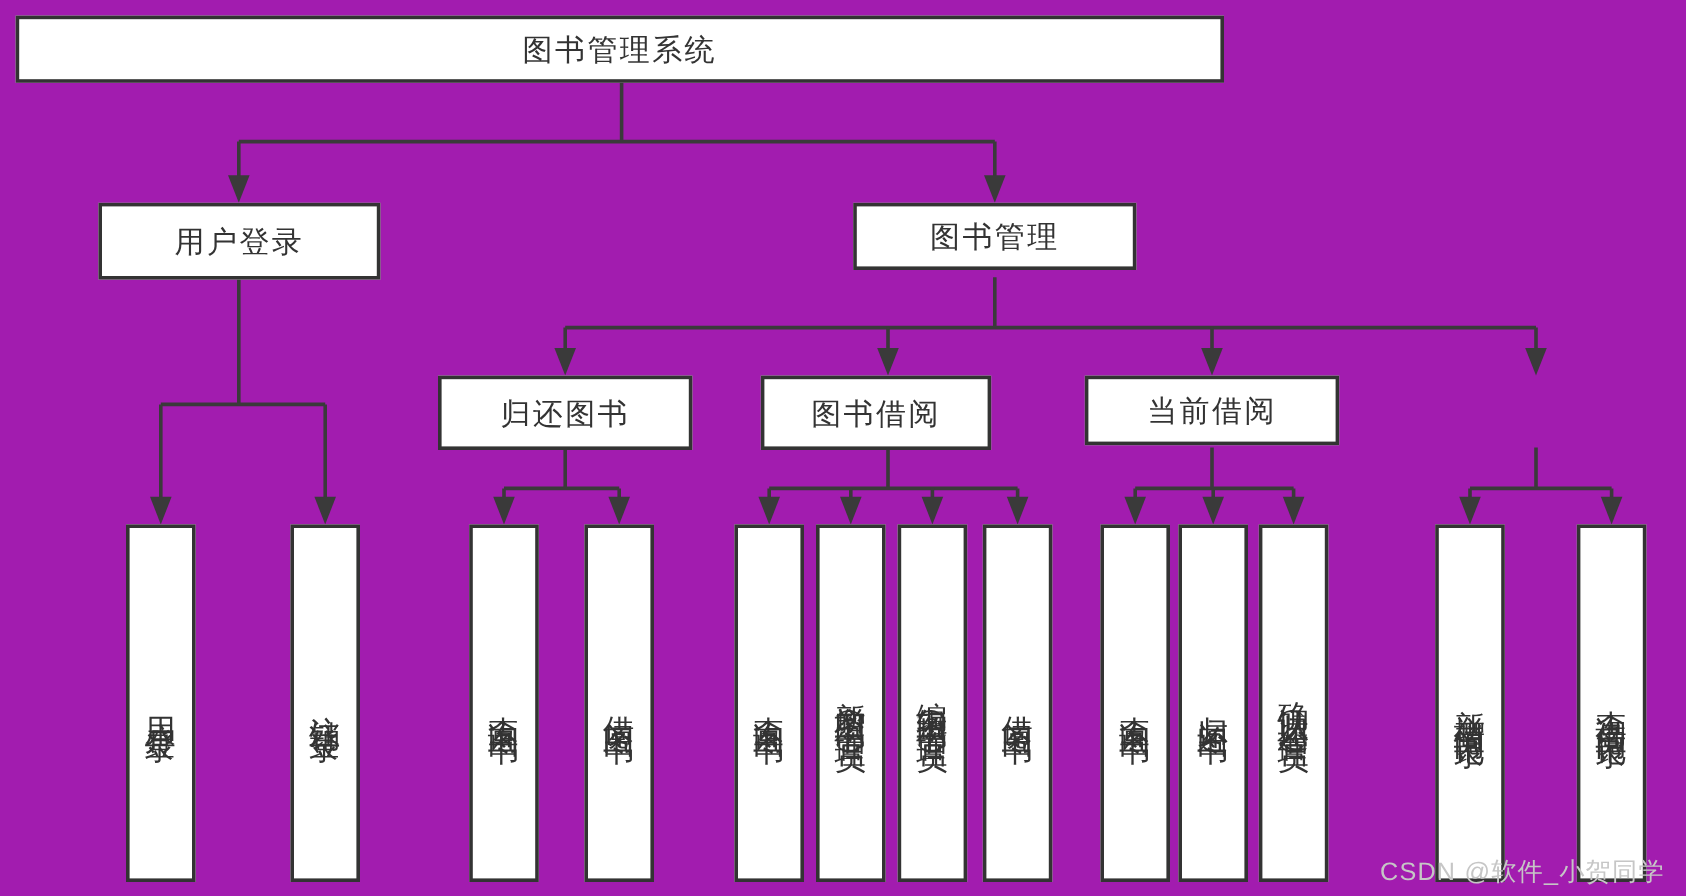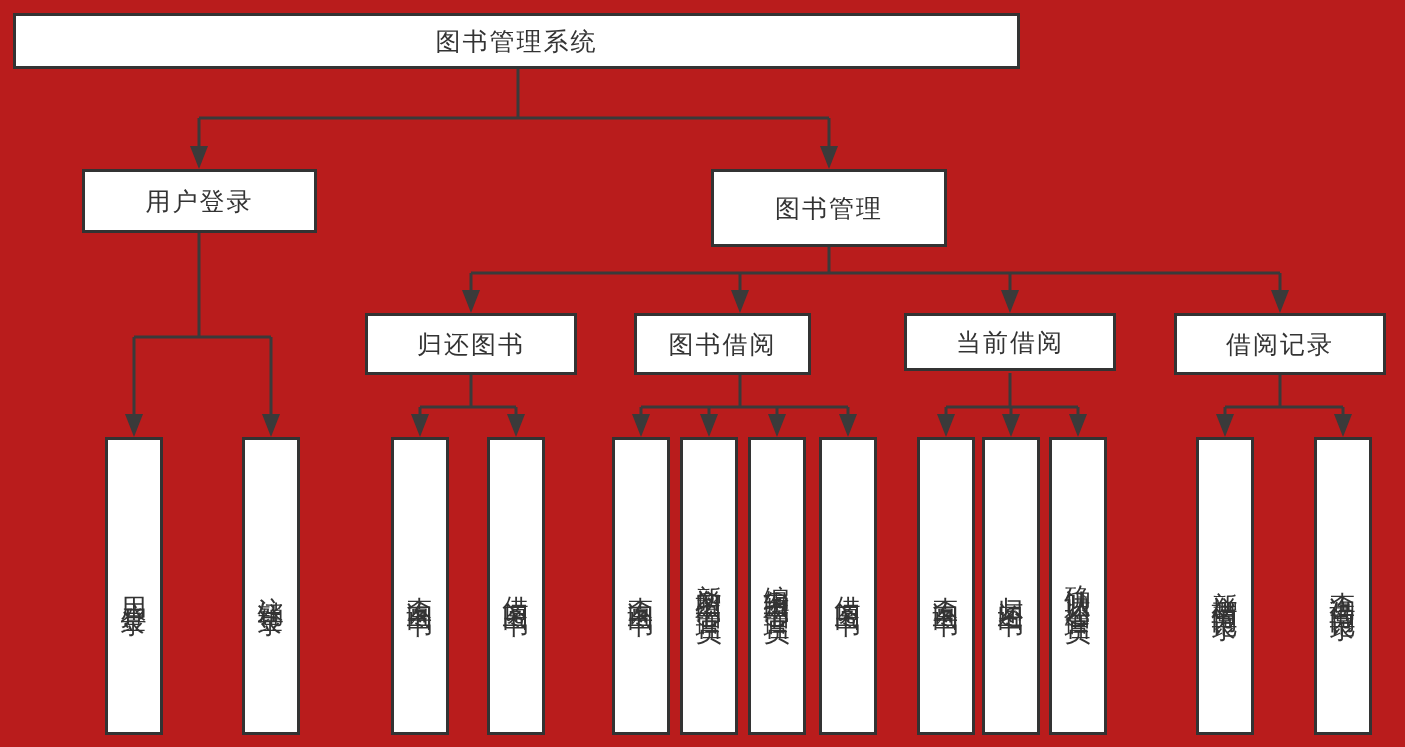--- a/index.html
+++ b/index.html
@@ -1,19 +1,19 @@
 <!DOCTYPE html>
 <html><head>
 <meta charset="utf-8">
 <style>
   html,body{margin:0;padding:0;background:#ffffff;}
   .stage{
     position:relative;
     width:1405px;height:747px;
-    background:#b91c1c;
+    background:#a21caf;
     font-family:"Liberation Sans","DejaVu Sans",sans-serif;
     overflow:hidden;
   }
   .connectors{position:absolute;left:0;top:0;width:1405px;height:747px;}
   .box{
     position:absolute;
     box-sizing:border-box;
     background:#ffffff;
     border:3px solid #333333;
     display:flex;
@@ -77,35 +77,32 @@
     </g>
   </svg>
 
   <div class="box" style="left:13px;top:13px;width:1007px;height:56px">
     <span class="lbl">图书管理系统</span>
   </div>
 
   <div class="box" style="left:82px;top:169px;width:235px;height:64px">
     <span class="lbl">用户登录</span>
   </div>
-  <div class="box" style="left:711px;top:169px;width:236px;height:78px">
+  <div class="box" style="left:711px;top:169px;width:236px;height:56px">
     <span class="lbl">图书管理</span>
   </div>
 
   <div class="box" style="left:365px;top:313px;width:212px;height:62px">
     <span class="lbl">归还图书</span>
   </div>
-  <div class="box" style="left:634px;top:313px;width:177px;height:62px">
+  <div class="box" style="left:634px;top:313px;width:192px;height:62px">
     <span class="lbl">图书借阅</span>
   </div>
   <div class="box" style="left:904px;top:313px;width:212px;height:58px">
     <span class="lbl">当前借阅</span>
-  </div>
-  <div class="box" style="left:1174px;top:313px;width:212px;height:62px">
-    <span class="lbl">借阅记录</span>
   </div>
 
   <div class="box v" style="left:105px;top:437px;width:58px;height:298px">
     <span class="lbl">用户登录</span>
   </div>
   <div class="box v" style="left:242px;top:437px;width:58px;height:298px">
     <span class="lbl">注销登录</span>
   </div>
 
   <div class="box v" style="left:391px;top:437px;width:58px;height:298px">
@@ -138,14 +135,15 @@
     <span class="lbl">确认归还（管理员）</span>
   </div>
 
   <div class="box v" style="left:1196px;top:437px;width:58px;height:298px">
     <span class="lbl">新增借阅记录</span>
   </div>
   <div class="box v" style="left:1314px;top:437px;width:58px;height:298px">
     <span class="lbl">查询借阅记录</span>
   </div>
 
+  <div class="watermark">CSDN @软件_小贺同学</div>
 
 </div>
 
 </body></html>

